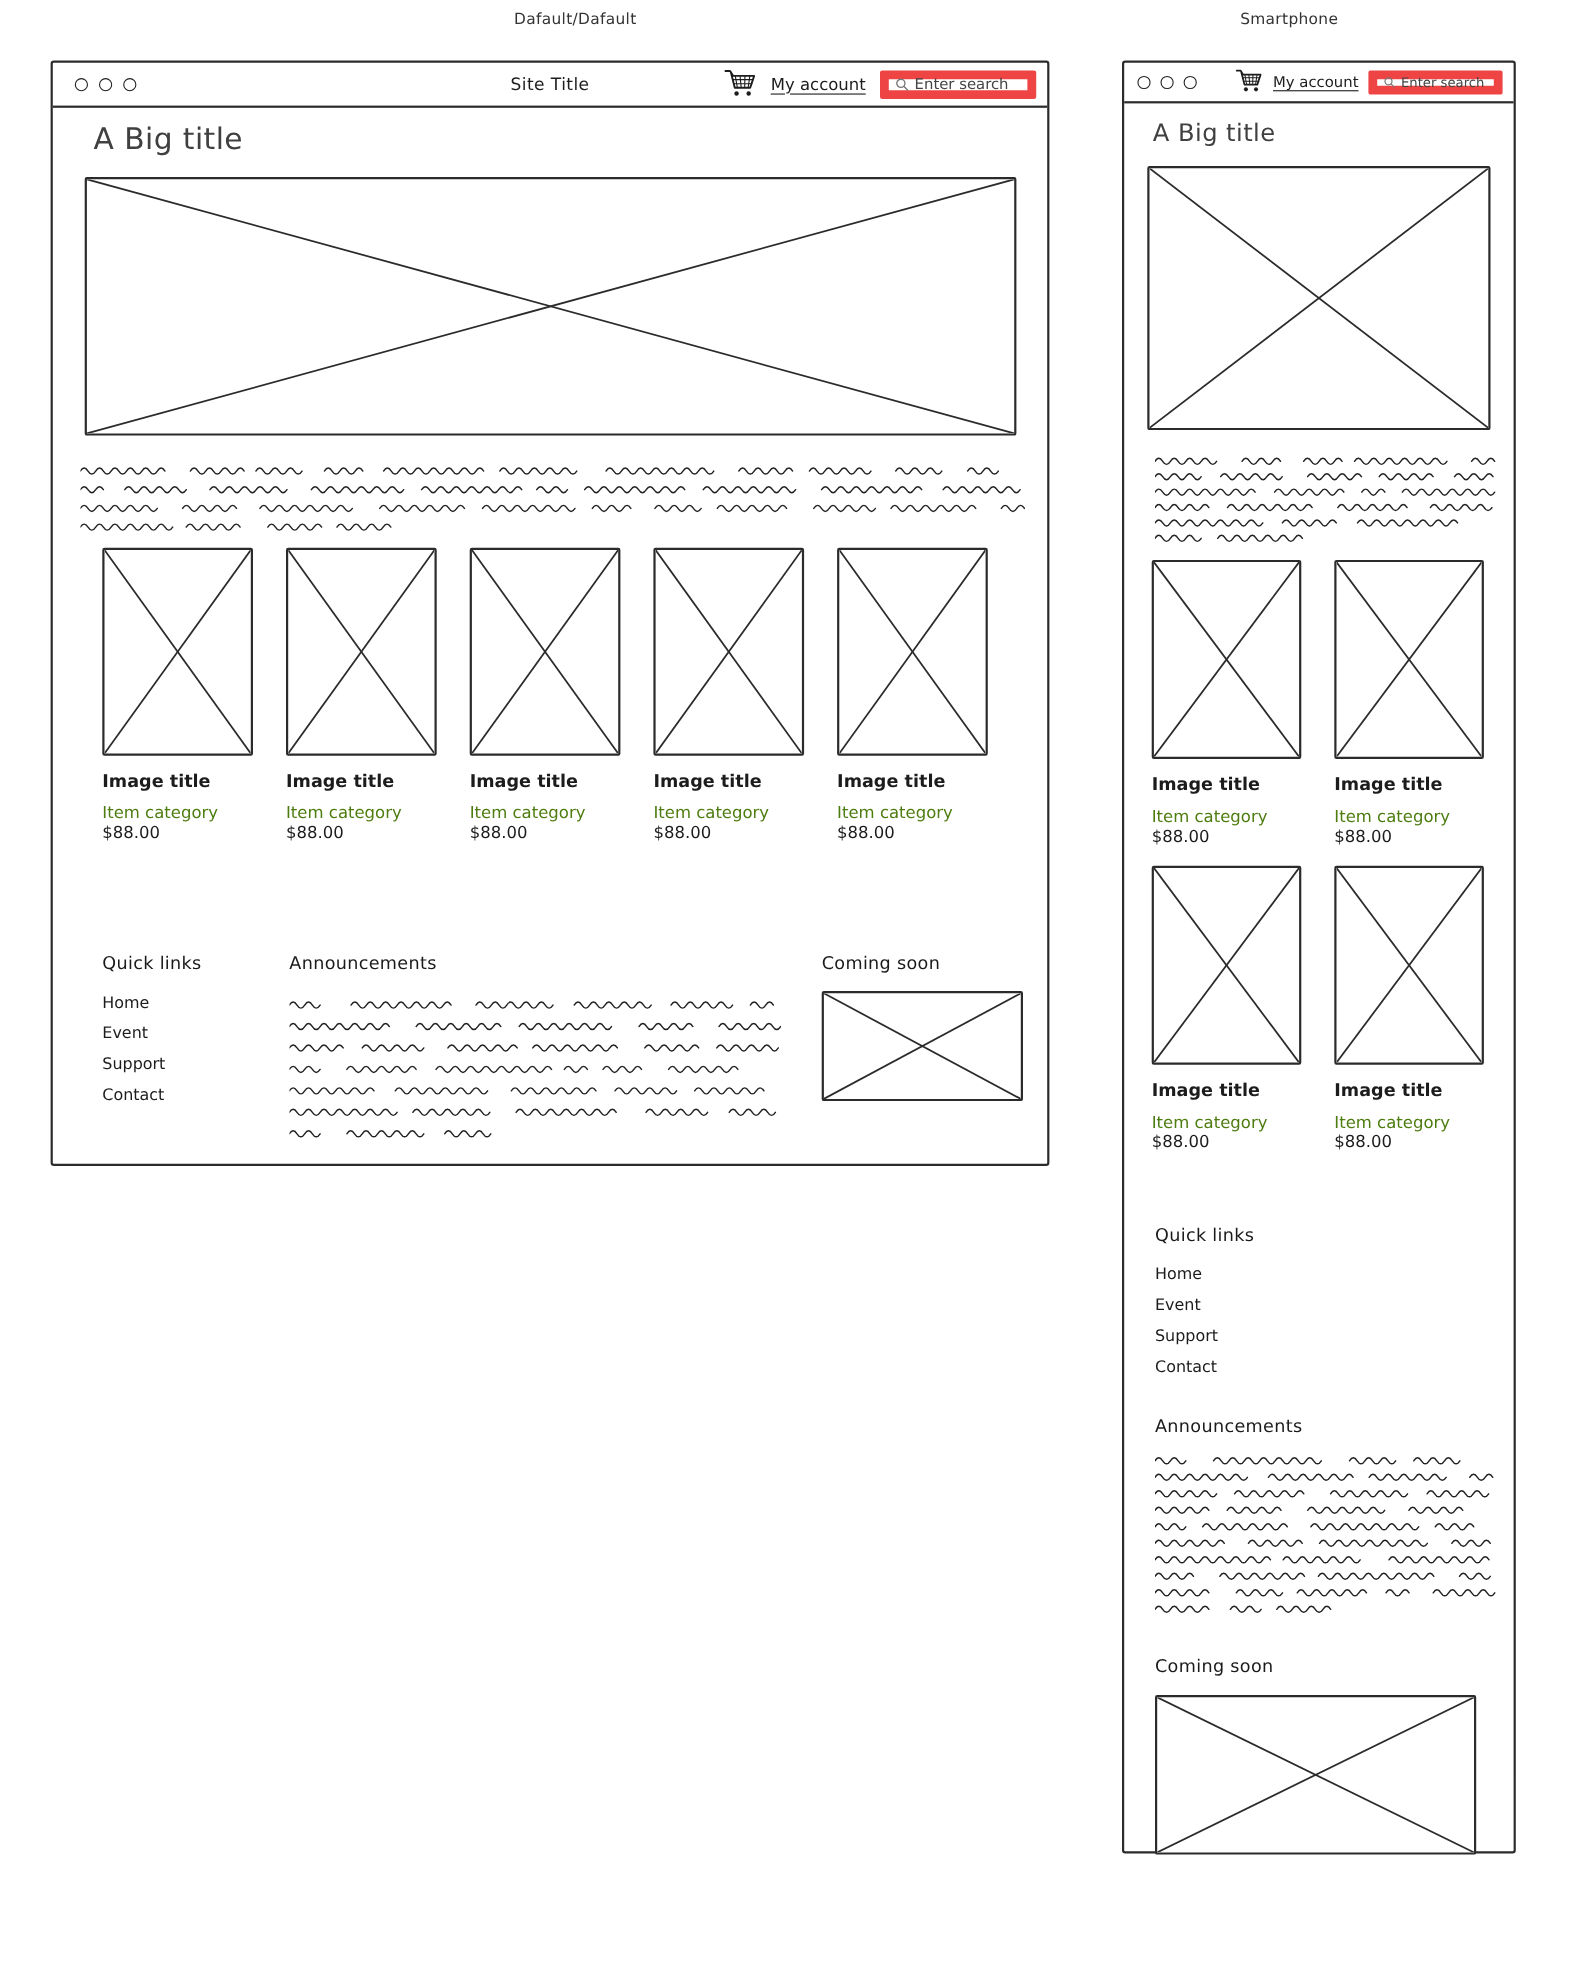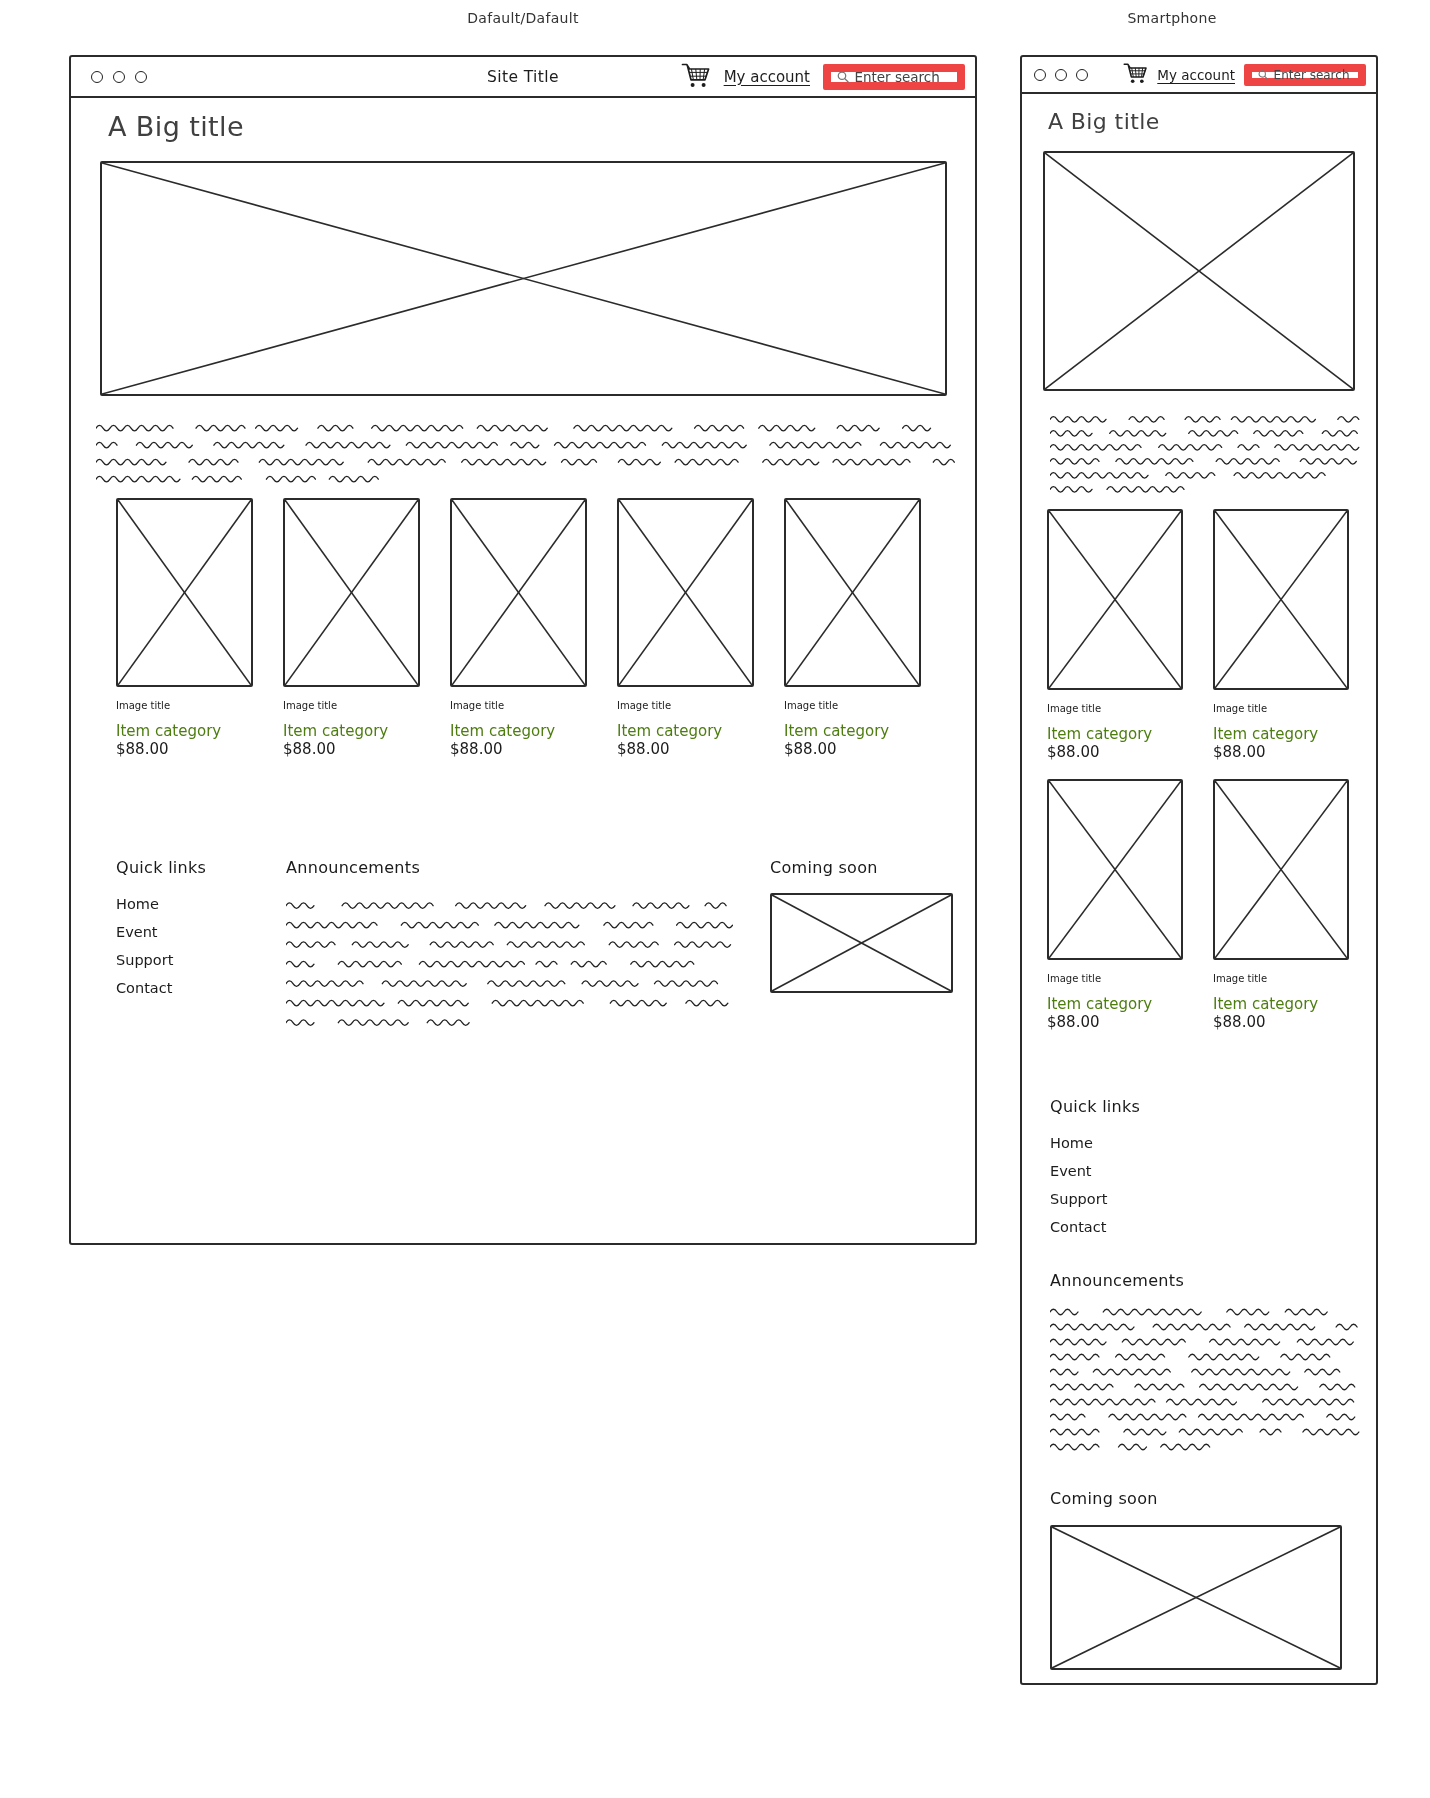--- a/index.html
+++ b/index.html
@@ -11,21 +11,21 @@
   }
   .canvas { position: relative; width: 1430px; height: 1798px; background:#fff; overflow:hidden; }
 
   
   .panel-label { position:absolute; top:10px; font-size:14px; color:#333; letter-spacing:.3px; transform:translateX(-50%); }
   .panel-label.browser { left:523px; }
   .panel-label.phone  { left:1172px; }
 
   
   .window { position:absolute; background:#fff; border:2px solid var(--line,#2b2b2b); border-radius:3px; }
-  .window.browser { left:69px; top:55px; width:908px; height:1190px; }
+  .window.browser { left:46px; top:55px; width:908px; height:1005px; }
   .window.phone   { left:1020px; top:55px; width:358px; height:1630px; }
 
   .win-header { position:relative; display:flex; align-items:center; border-bottom:2px solid var(--line,#2b2b2b); padding:0 10px; }
   .window.browser .win-header { height:41px; }
   .window.phone   .win-header { height:37px; }
 
   .win-controls { display:flex; gap:10px; margin-left:10px; z-index:2; }
   .dot { width:12px; height:12px; border:1.7px solid #222; border-radius:50%; background:#fff; }
 
   .site-title { position:absolute; left:0; right:0; text-align:center; font-size:15.5px; letter-spacing:.4px; color:#1d1d1d; }
@@ -58,21 +58,21 @@
   
   .squiggle { overflow:hidden; }
   .squiggle svg { display:block; }
   .b-intro { margin:22px 20px 0 25px; height:68px; }
   .p-intro { margin:20px 16px 0 28px; height:84px; }
 
   
   .product-row { display:flex; gap:30px; margin:12px 0 0 45px; }
   .card { width:137px; }
   .card .thumb { height:189px; }
-  .p-title { margin-top:13px; font-size:10px; color:#1c1c1c; }
+  .p-title { margin-top:13px; font-size:16px; color:#1c1c1c;font-weight:bold; }
   .p-cat   { margin-top:11px; font-size:15px; color:#4d7c0f; }
   .p-price { font-size:15px; color:#1c1c1c; }
 
   .window.phone .grid { display:flex; flex-wrap:wrap; column-gap:30px; margin:14px 0 0 25px; width:310px; }
   .window.phone .card { width:136px; margin-bottom:18px; }
   .window.phone .card .thumb { height:181px; }
 
   
   .browser-footer { position:relative; margin-top:52px; height:190px; }
   .f-quick { position:absolute; left:45px; top:0; }

